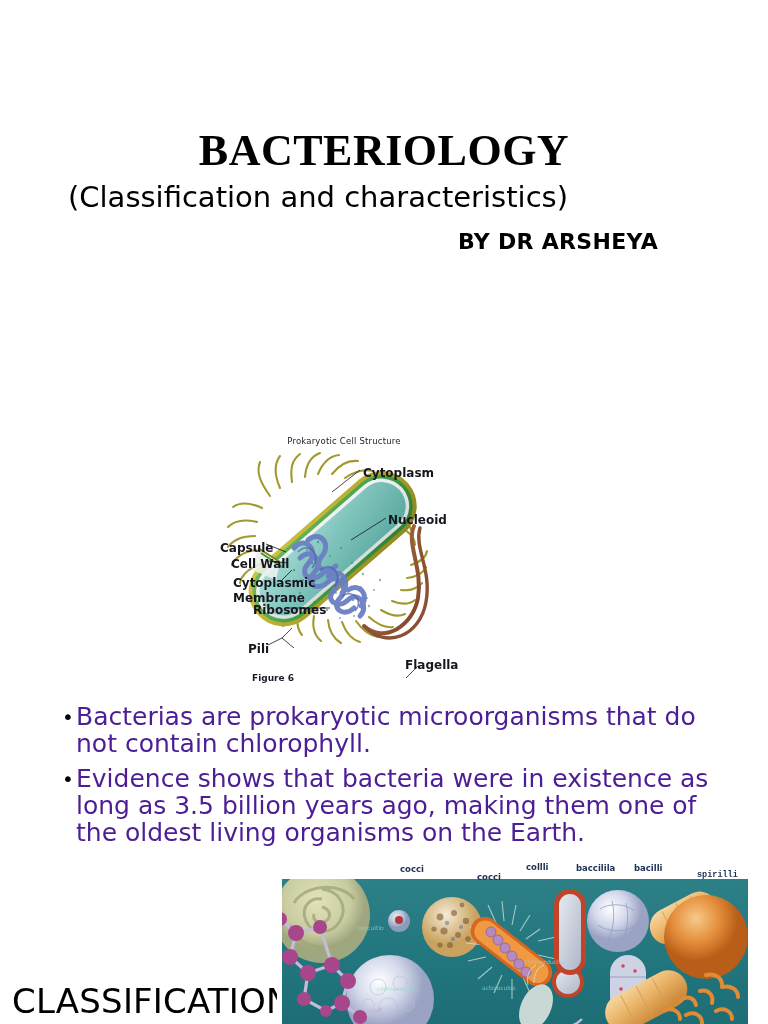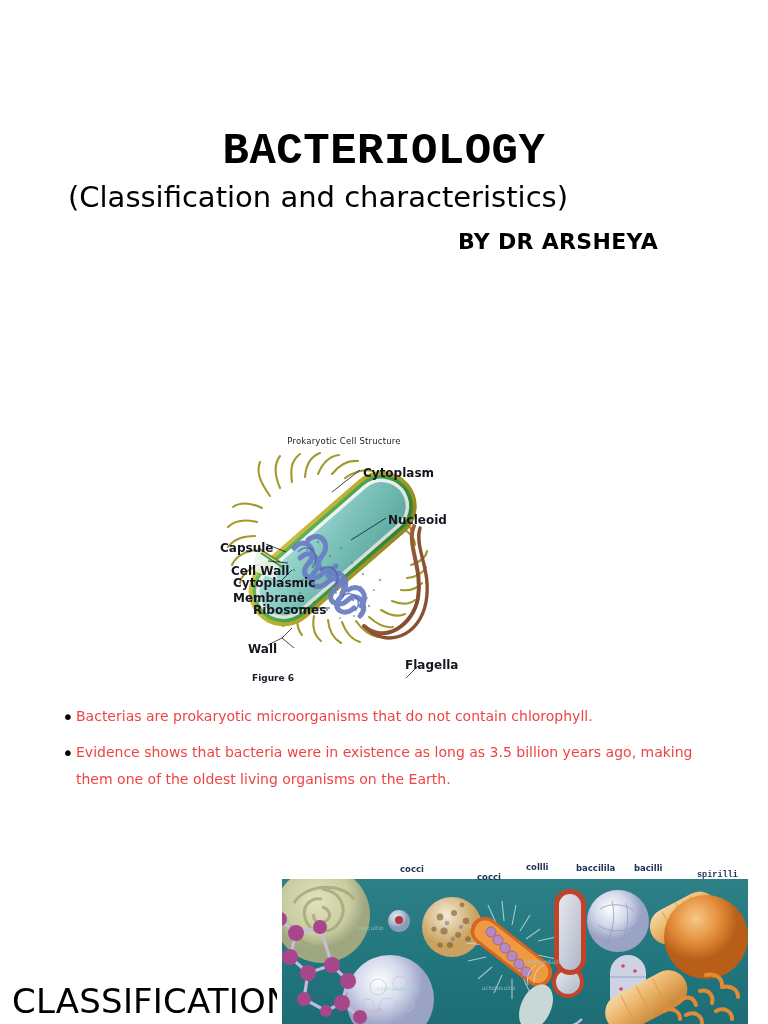--- a/index.html
+++ b/index.html
@@ -16,21 +16,21 @@
     color: #000000;
   }
 
   
   .slide-title {
     position: absolute;
     left: 0;
     top: 128px;
     width: 768px;
     text-align: center;
-    font-family: Liberation Mono, monospace;
+    font-family: Liberation Serif, serif;
     font-weight: bold;
     font-size: 44px;
     letter-spacing: 0.5px;
     line-height: 1.05;
   }
   .slide-subtitle {
     position: absolute;
     left: 0;
     top: 182px;
     width: 636px;
@@ -87,21 +87,21 @@
     position: absolute;
     font-size: 12px;
     font-weight: bold;
     color: #16161f;
     white-space: nowrap;
     line-height: 1.25;
   }
   .lbl-cytoplasm { left: 155px; top: 36px; }
   .lbl-nucleoid  { left: 180px; top: 83px; }
   .lbl-capsule   { left: 12px;  top: 111px; }
-  .lbl-cellwall  { left: 23px;  top: 134px; }
+  .lbl-cellwall  { left: 23px;  top: 127px; }
   .lbl-cytomem   { left: 25px;  top: 146px; }
   .lbl-ribosomes { left: 33px;  top: 173px; padding-left: 12px; }
   .lbl-pili      { left: 40px;  top: 212px; }
   .lbl-flagella  { left: 197px; top: 228px; }
 
   
   .bullets {
     position: absolute;
     left: 62px;
     top: 703px;
@@ -114,23 +114,23 @@
   }
   .bullet-dot {
     flex: 0 0 auto;
     width: 14px;
     font-size: 20px;
     line-height: 28px;
     color: #000;
   }
   .bullet-text {
     flex: 1 1 auto;
-    font-size: 14px;
+    font-size: 25px;
     line-height: 27px;
-    color: #ef4444;
+    color: #4c1d95;
   }
 
   
   .bottom-heading {
     position: absolute;
     left: 12px;
     top: 981px;
     font-size: 34px;
     font-weight: normal;
     letter-spacing: 0.2px;
@@ -346,21 +346,21 @@
 
   <div class="cell-label lbl-cytoplasm">Cytoplasm</div>
   <div class="cell-label lbl-nucleoid">Nucleoid</div>
   <div class="cell-label lbl-capsule">Capsule</div>
   <div class="cell-label lbl-cellwall">Cell Wall</div>
   <div class="cell-label lbl-cytomem">
     <span>Cytoplasmic</span><br>
     <span>Membrane</span>
   </div>
   <div class="cell-label lbl-ribosomes">Ribosomes</div>
-  <div class="cell-label lbl-pili">Wall</div>
+  <div class="cell-label lbl-pili">Pili</div>
   <div class="cell-label lbl-flagella">Flagella</div>
 
   <div class="cell-fig-caption">Figure 6</div>
 </div>
 
 <div class="bullets">
   <div class="bullet-row">
     <span class="bullet-dot">•</span>
     <span class="bullet-text">Bacterias  are prokaryotic microorganisms that do not contain chlorophyll.</span>
   </div>

